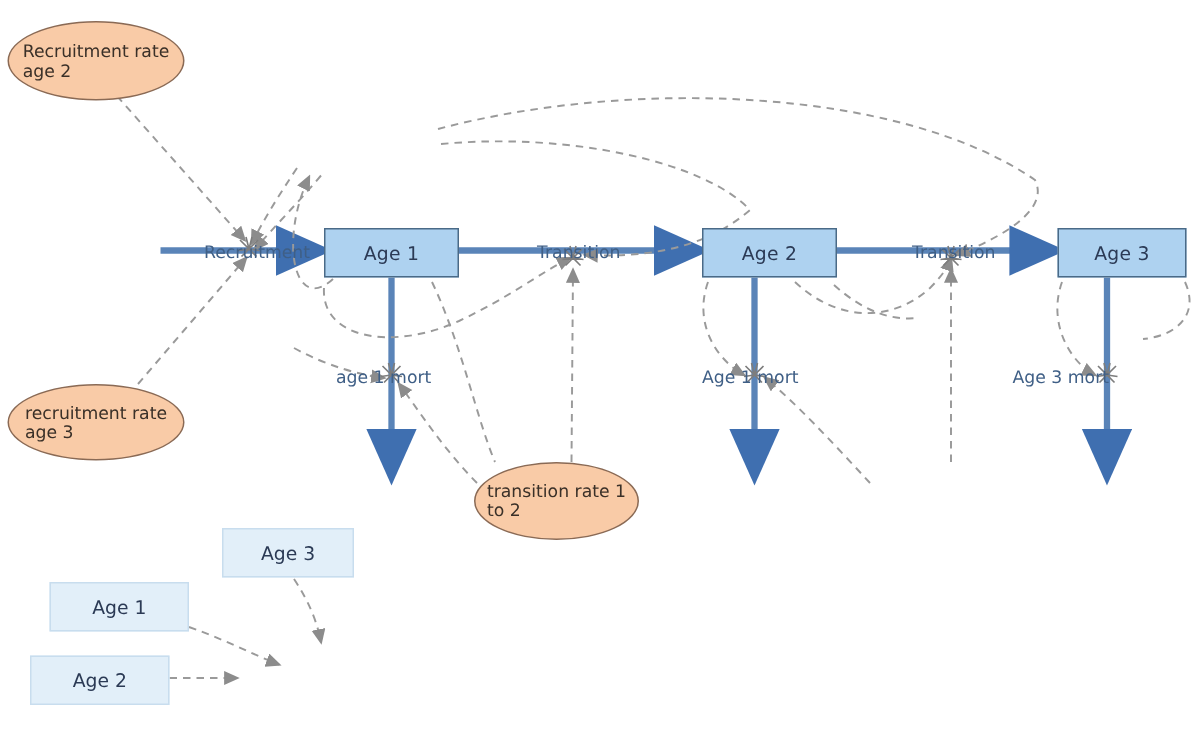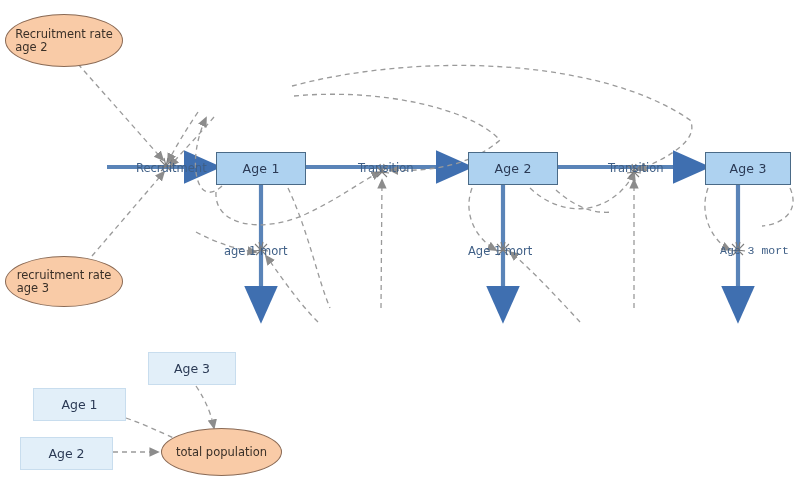--- a/index.html
+++ b/index.html
@@ -187,36 +187,37 @@
   </div>
 
   <div class="aux" style="left:5px;top:14px;width:118px;height:53px;">
     <span style="white-space:pre-line;">Recruitment rate
 age 2</span>
   </div>
   <div class="aux" style="left:5px;top:256px;width:118px;height:51px;">
     <span style="white-space:pre-line;">recruitment rate
 age 3</span>
   </div>
-  <div class="aux" style="left:161px;top:428px;width:121px;height:48px;">
-    <span style="white-space:pre-line;">total population</span>
+  <div class="aux" style="left:316px;top:308px;width:110px;height:52px;">
+    <span style="white-space:pre-line;">transition rate 1
+to 2</span>
   </div>
 
   <div class="flow-label" style="left:136px;top:161px;">
     <span>Recruitment</span>
   </div>
   <div class="flow-label" style="left:358px;top:161px;">
     <span>Transition</span>
   </div>
   <div class="flow-label" style="left:608px;top:161px;">
     <span>Transition</span>
   </div>
   <div class="flow-label" style="left:224px;top:244px;">
     <span>age 1 mort</span>
   </div>
   <div class="flow-label" style="left:468px;top:244px;">
     <span>Age 1 mort</span>
   </div>
-  <div class="flow-label" style="left:720px;top:244px;font-family:Liberation Mono, monospace;">
+  <div class="flow-label" style="left:675px;top:244px;">
     <span>Age 3 mort</span>
   </div>
 
 </div>
 
 </body></html>

